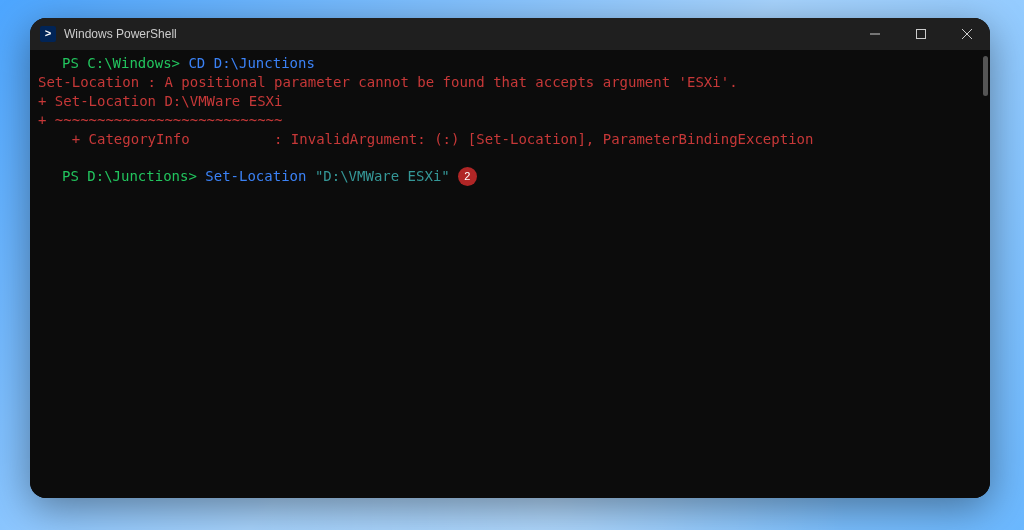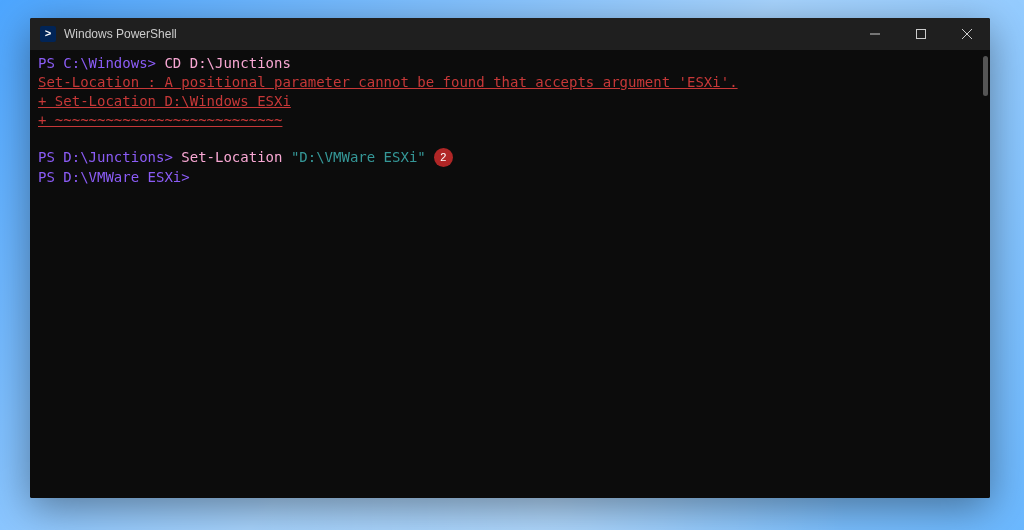--- a/index.html
+++ b/index.html
@@ -20,21 +20,21 @@
       left: 250px;
       border-radius: 50%;
     }
     .window {
       position: absolute;
       left: 30px;
       top: 18px;
       width: 960px;
       height: 480px;
       background: #0c0c0c;
-      border-radius: 2px;
+      border-radius: 16px;
       box-shadow: 0 10px 40px rgba(0,0,0,0.4);
       display: flex;
       flex-direction: column;
       overflow: hidden;
     }
     .titlebar {
       height: 32px;
       background: #1f1f1f;
       display: flex;
       align-items: center;
@@ -87,23 +87,23 @@
       line-height: 1.35;
       color: #cccccc;
       font-family: Consolas, 'Lucida Console', monospace;
       position: relative;
       overflow: hidden;
     }
     .line {
       white-space: pre;
       position: relative;
     }
-    .prompt { color: #8b5cf6; }
-    .cmd-white { color: #f9a8d4; }
-    .err { color: #c73838; text-decoration: underline; }
+    .prompt { color: #22c55e; margin-left: 24px; }
+    .cmd-white { color: #3b82f6; }
+    .err { color: #c73838; }
     .quoted { color: #359898; }
     .badge {
       display: inline-flex;
       width: 19px;
       height: 19px;
       background: #b02626;
       color: #fff;
       border-radius: 50%;
       align-items: center;
       justify-content: center;
@@ -152,22 +152,22 @@
       </div>
     </div>
   </div>
   <div class="terminal">
     <div class="scrollbar-hint"></div>
 
     <div class="line"><span class="prompt">PS C:\Windows&gt; </span><span class="cmd-white">CD D:\Junctions</span></div>
 
 
     <div class="line err">Set-Location : A positional parameter cannot be found that accepts argument 'ESXi'.</div>
-    <div class="line err">+ Set-Location D:\Windows ESXi</div>
+    <div class="line err">+ Set-Location D:\VMWare ESXi</div>
     <div class="line err">+ ~~~~~~~~~~~~~~~~~~~~~~~~~~~</div>
+    <div class="line err">    + CategoryInfo          : InvalidArgument: (:) [Set-Location], ParameterBindingException</div>
 
     <div class="line">&nbsp;</div>
 
     <div class="line"><span class="prompt">PS D:\Junctions&gt; </span><span class="cmd-white">Set-Location </span><span class="quoted">"D:\VMWare ESXi"</span><span class="badge">2</span></div>
 
-    <div class="line"><span class="prompt">PS D:\VMWare ESXi&gt; </span></div>
   </div>
 </div>
 
 </body></html>

